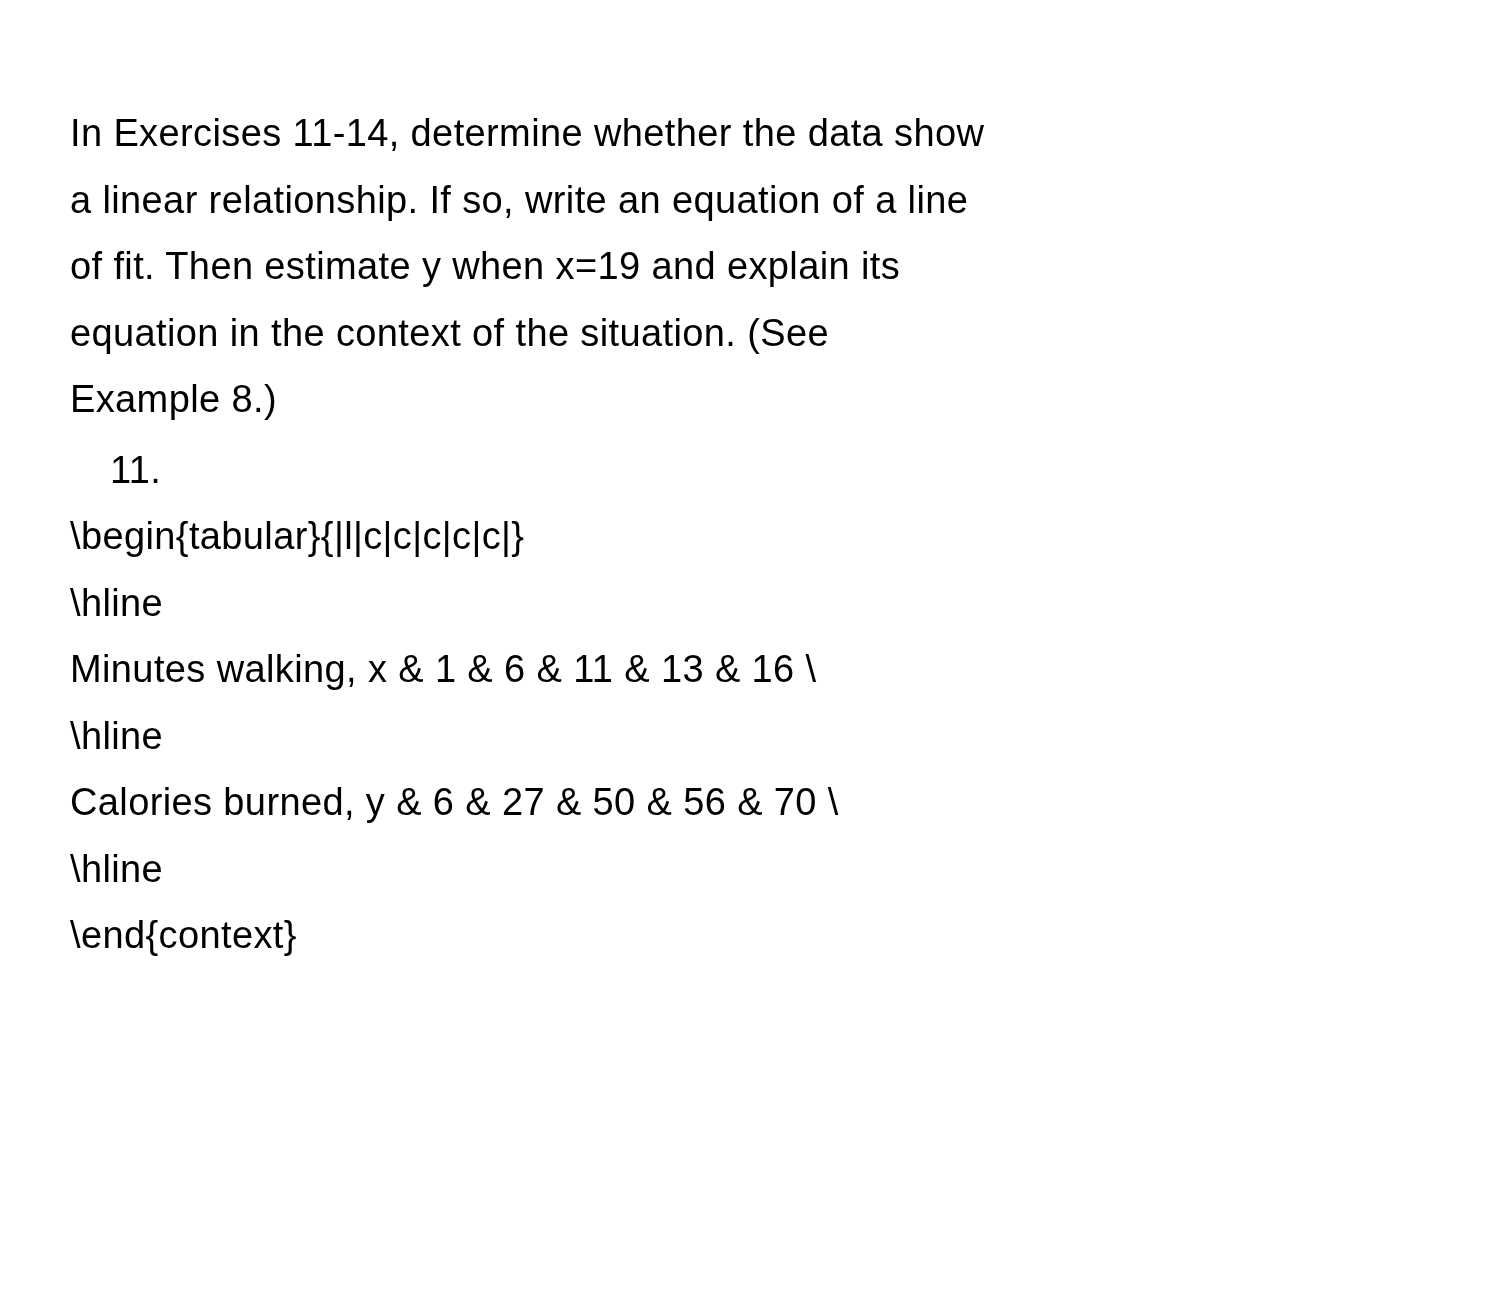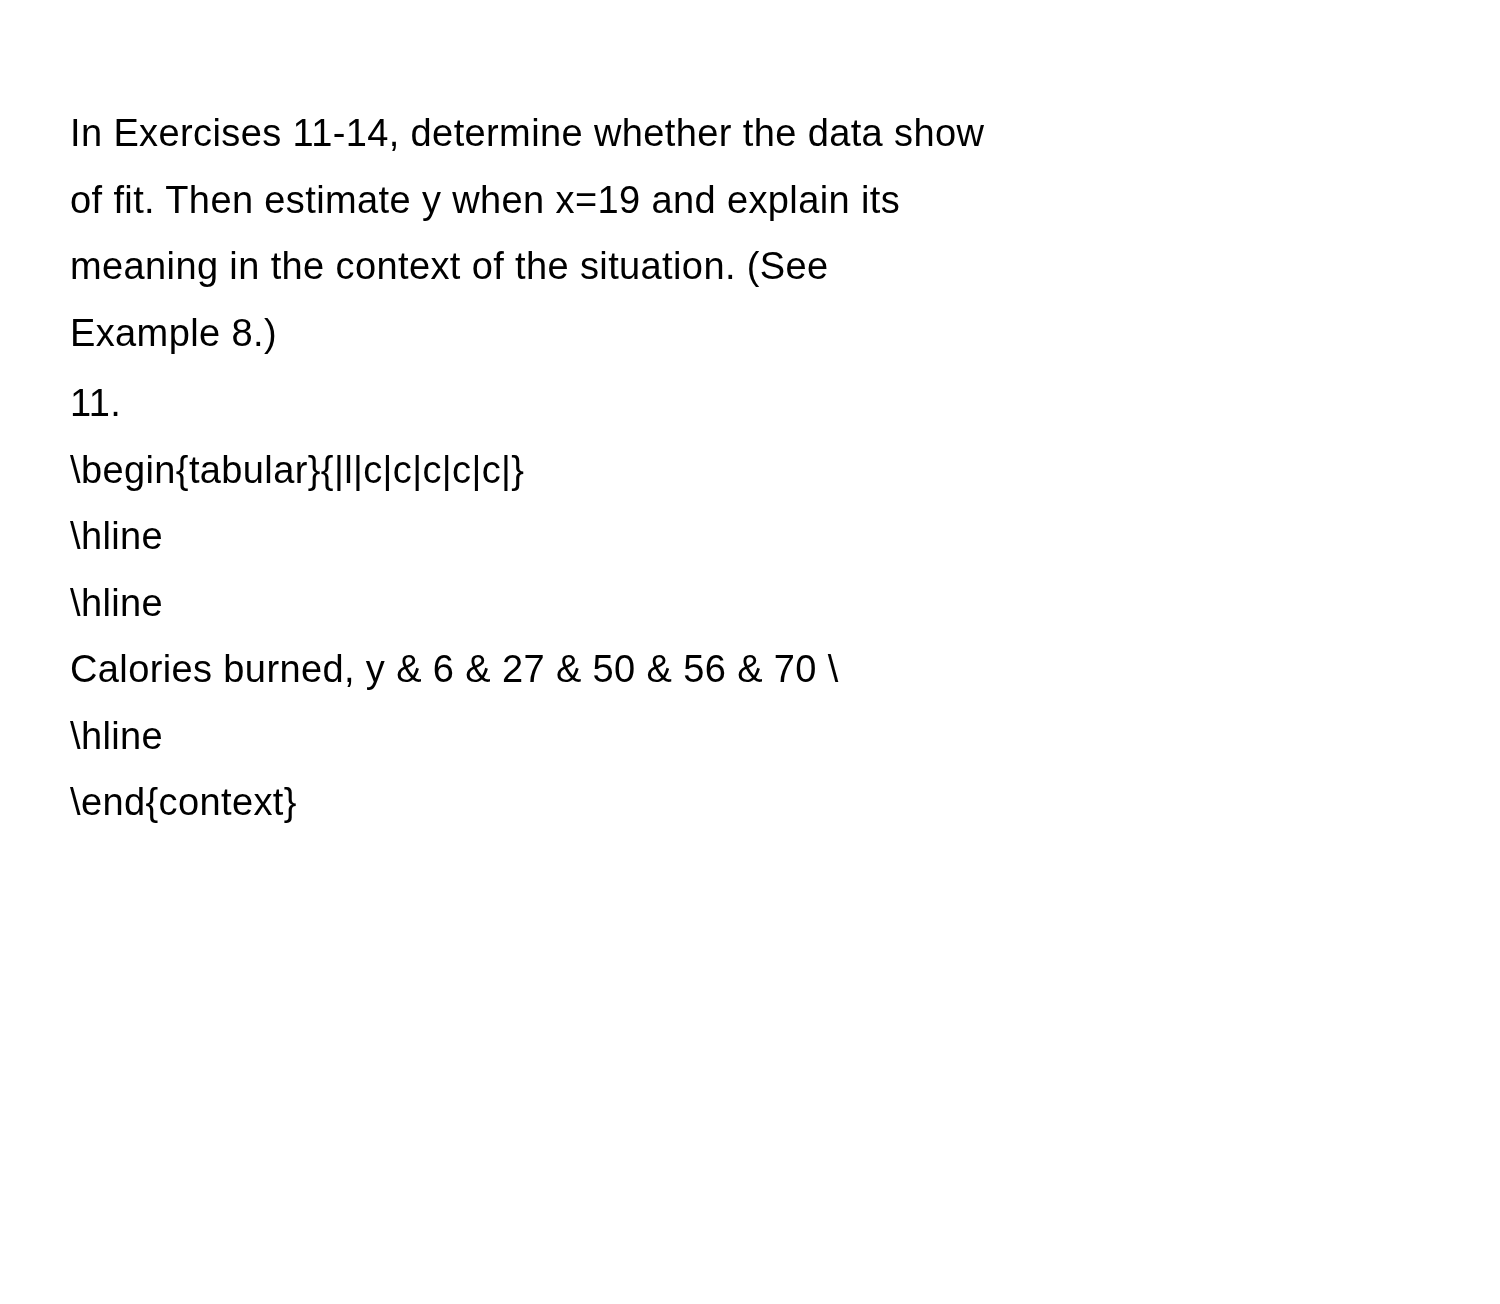--- a/index.html
+++ b/index.html
@@ -19,35 +19,38 @@
       font-size: 38px;
       line-height: 1.75;
       font-weight: 400;
       letter-spacing: 0.01em;
     }
     .paragraph {
       margin-bottom: 4px;
     }
     .question-number {
       margin-top: 2px;
+      margin-left: 40px;
     }
     .table-line {
       white-space: nowrap;
     }
   </style>
 </head>
 <body>
 
 <div class="content">
   <div class="paragraph">
     <div>In Exercises 11-14, determine whether the data show</div>
+    <div>a linear relationship. If so, write an equation of a line</div>
     <div>of fit. Then estimate y when x=19 and explain its</div>
-    <div>meaning in the context of the situation. (See</div>
+    <div>equation in the context of the situation. (See</div>
     <div>Example 8.)</div>
   </div>
   <div class="question-number">11.</div>
   <div class="table-line">\begin{tabular}{|l|c|c|c|c|c|}</div>
   <div class="table-line">\hline</div>
+  <div class="table-line">Minutes walking, x &amp; 1 &amp; 6 &amp; 11 &amp; 13 &amp; 16 \</div>
   <div class="table-line">\hline</div>
   <div class="table-line">Calories burned, y &amp; 6 &amp; 27 &amp; 50 &amp; 56 &amp; 70 \</div>
   <div class="table-line">\hline</div>
   <div class="table-line">\end{context}</div>
 </div>
 
 </body></html>

